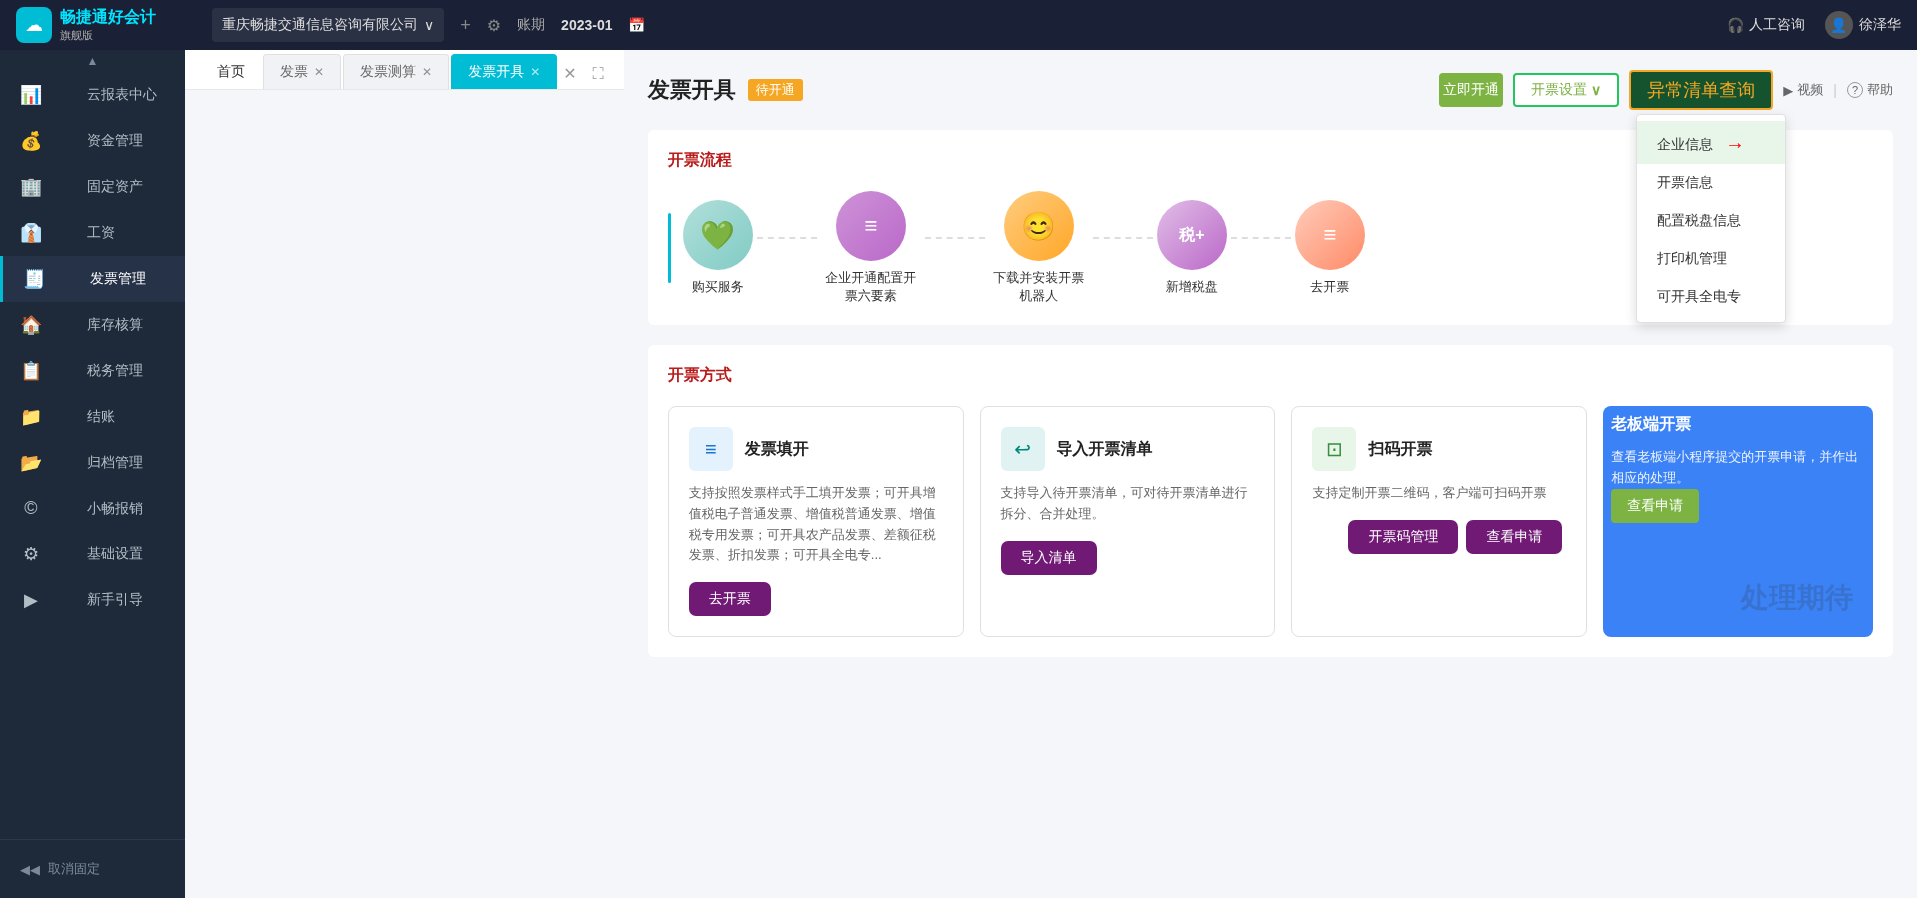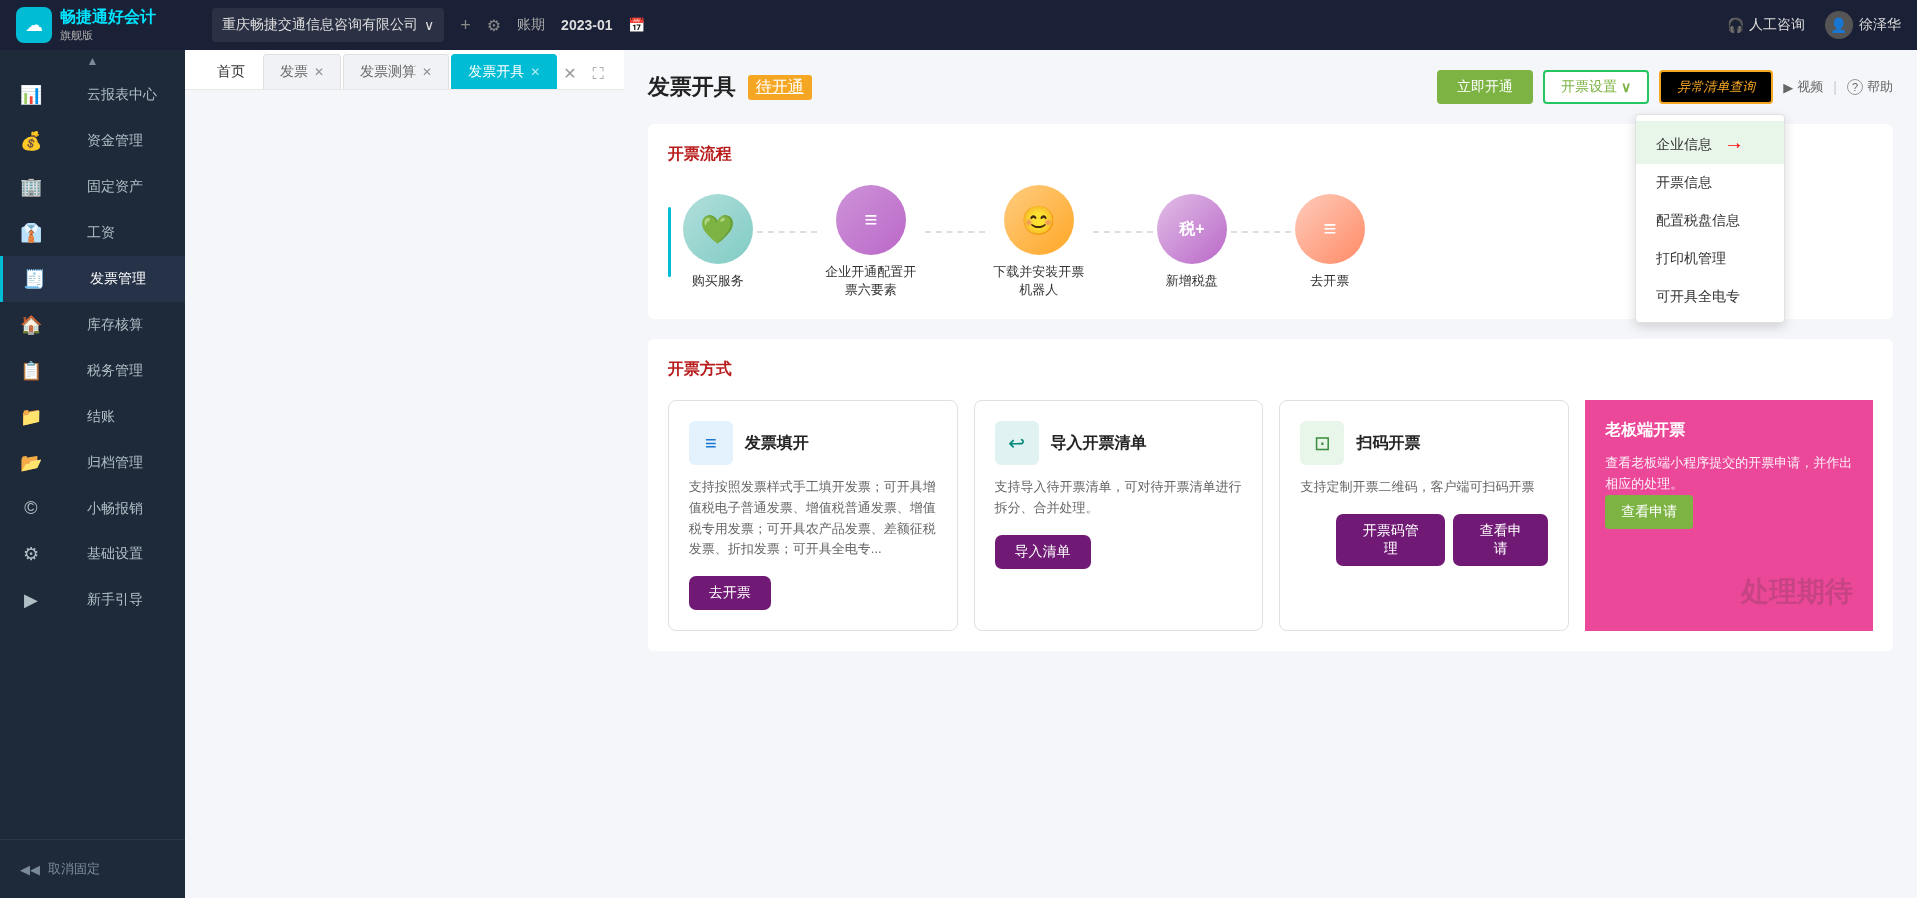--- a/index.html
+++ b/index.html
@@ -42,25 +42,25 @@
     .tab.home { background: transparent; border: none; color: #333; }
     .tab .close-btn { font-size: 12px; opacity: 0.7; }
     .tab-actions { margin-left: auto; display: flex; align-items: center; gap: 8px; padding-bottom: 4px; }
     .tab-actions .action-btn { color: #999; cursor: pointer; font-size: 16px; padding: 2px 4px; }
 
     
     .page-content { flex: 1; padding: 20px 24px; overflow-y: auto; position: relative; }
     .page-header { display: flex; align-items: center; justify-content: space-between; margin-bottom: 20px; }
     .page-title-row { display: flex; align-items: center; gap: 12px; }
     .page-title { font-size: 22px; font-weight: bold; color: #222; }
-    .status-badge { background: #f5a623; color: white; font-size: 16px; padding: 2px 8px; border-radius: 3px; text-decoration: underline; }
+    .status-badge { background: #f5a623; color: white; font-size: 13px; padding: 2px 8px; border-radius: 3px; }
     .header-actions { display: flex; align-items: center; gap: 10px; position: relative; }
-    .btn-green { background: #7cb342; color: white; border: none; padding: 8px 20px; border-radius: 4px; cursor: pointer; font-size: 14px; }
+    .btn-green { background: #7cb342; color: white; border: none; padding: 8px 4px; border-radius: 4px; cursor: pointer; font-size: 14px; }
     .btn-outline-green { background: white; color: #7cb342; border: 2px solid #22c55e; padding: 6px 16px; border-radius: 4px; cursor: pointer; font-size: 14px; display: flex; align-items: center; gap: 4px; }
-    .btn-outline-yellow { background: #000000; color: #f5a623; border: 2px solid #f5a623; padding: 6px 16px; border-radius: 4px; cursor: pointer; font-size: 13px; font-style: italic; }
+    .btn-outline-yellow { background: #14532d; color: #f5a623; border: 2px solid #f5a623; padding: 6px 16px; border-radius: 4px; cursor: pointer; font-size: 18px; }
     .btn-text { background: none; border: none; color: #666; cursor: pointer; font-size: 13px; display: flex; align-items: center; gap: 4px; }
 
     
     .dropdown-menu { position: absolute; top: 44px; left: 50%; transform: translateX(-20%); background: white; border: 1px solid #e0e0e0; border-radius: 4px; box-shadow: 0 4px 12px rgba(0,0,0,0.15); z-index: 100; min-width: 150px; padding: 6px 0; }
     .dropdown-item { padding: 10px 20px; cursor: pointer; color: #333; font-size: 14px; white-space: nowrap; }
     .dropdown-item.highlighted { background: #e8f5e9; color: #333; }
     .red-arrow { color: red; font-size: 20px; margin-left: 8px; }
 
     
     .section { background: white; border-radius: 6px; padding: 20px; margin-bottom: 20px; }
@@ -82,21 +82,21 @@
     .method-cards { display: flex; gap: 16px; }
     .method-card { flex: 1; border: 1px solid #e0e0e0; border-radius: 8px; padding: 20px; background: white; }
     .method-card-header { display: flex; align-items: center; gap: 12px; margin-bottom: 12px; }
     .method-icon { width: 44px; height: 44px; border-radius: 6px; display: flex; align-items: center; justify-content: center; font-size: 22px; }
     .method-icon.blue { background: #e3f2fd; color: #1976d2; }
     .method-icon.teal { background: #e0f2f1; color: #00897b; }
     .method-icon.scan { background: #e8f5e9; color: #388e3c; }
     .method-title { font-size: 16px; font-weight: bold; color: #222; }
     .method-desc { font-size: 13px; color: #666; line-height: 1.6; margin-bottom: 16px; }
     .method-btn { display: inline-block; background: #701a75; color: white; border: none; padding: 8px 20px; border-radius: 7px; cursor: pointer; font-size: 14px; }
-    .boss-card { background: #ec4899; color: white; border-radius: 0; padding: 20px; flex: 1; position: relative; overflow: hidden; }
+    .boss-card { background: #3b82f6; color: white; border-radius: 8px; padding: 8px; flex: 1; position: relative; overflow: hidden; }
     .boss-card-title { font-size: 16px; font-weight: bold; margin-bottom: 12px; }
     .boss-card-desc { font-size: 13px; line-height: 1.6; opacity: 0.9; }
     .boss-watermark { position: absolute; bottom: 20px; right: 20px; font-size: 28px; font-weight: bold; opacity: 0.2; color: #333; }
     .boss-btn { background: #7cb342; color: white; border: none; padding: 8px 16px; border-radius: 4px; cursor: pointer; font-size: 14px; margin-right: 8px; }
 
     
     .scroll-arrow { display: flex; align-items: center; justify-content: center; color: #7a8a9a; font-size: 12px; padding: 4px; cursor: pointer; }
   </style>
 </head>
 <body>

